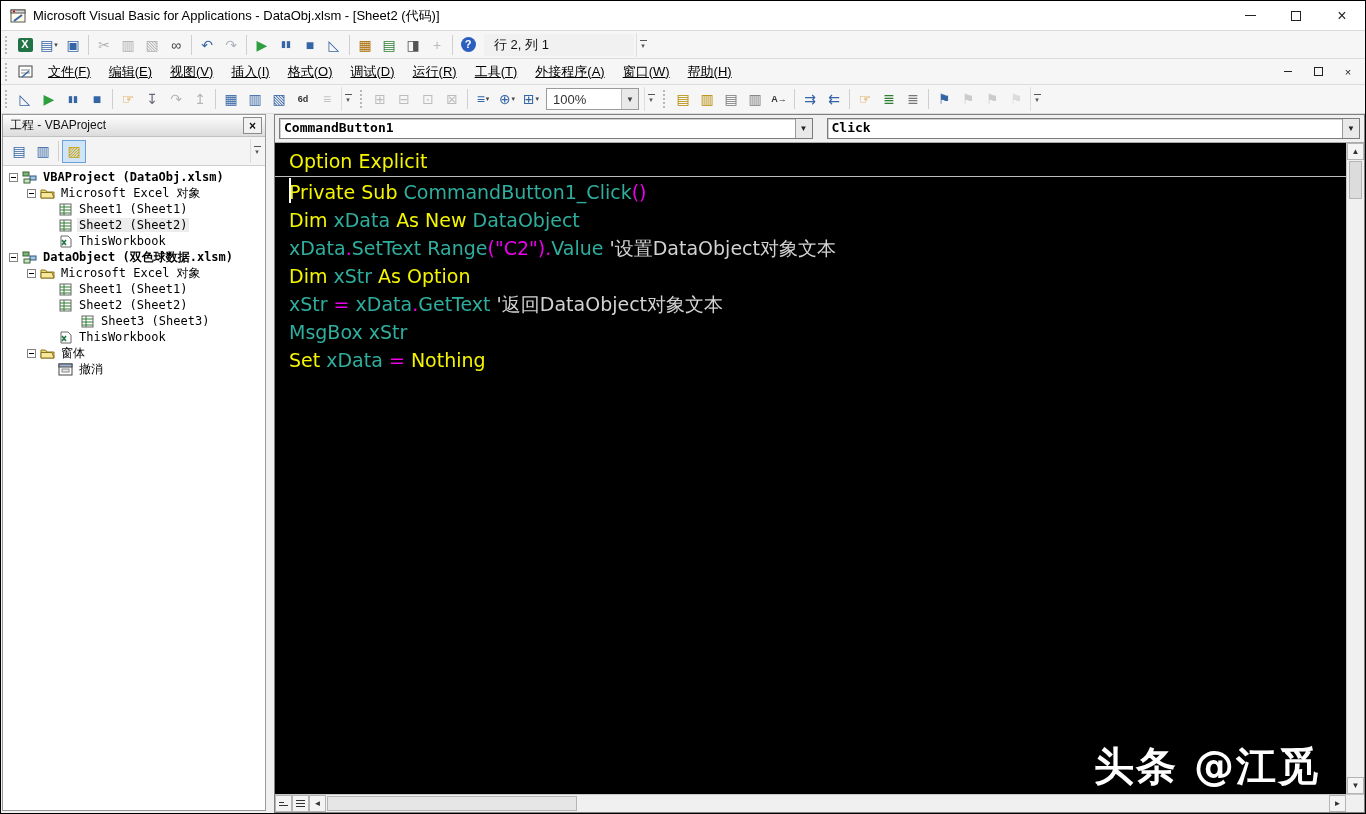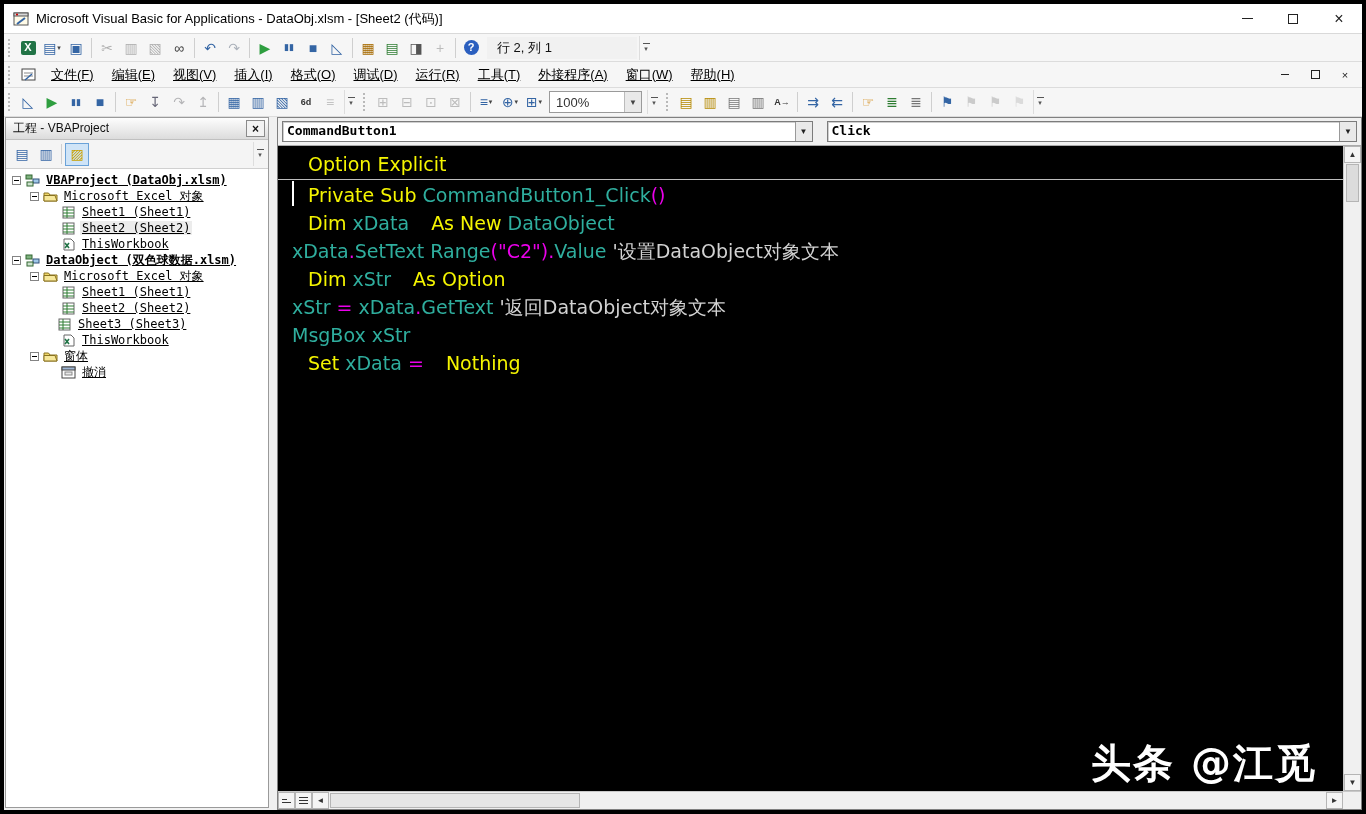--- a/index.html
+++ b/index.html
@@ -1,18 +1,18 @@
 <!DOCTYPE html>
 <html style="--kw: #f5f500; --id: #2fae9e; --op: #ea00ea; --cm: #d2d2d2; --code-bg: #000000;"><head>
 <meta charset="utf-8">
 <style>
   * { margin:0; padding:0; box-sizing:border-box; }
   html,body { width:1366px; height:814px; overflow:hidden;
     font-family:"Liberation Sans","DejaVu Sans",sans-serif; background:#f0f0f0; }
-  .app { width:1366px; height:814px; border:4px solid #000000; display:flex; flex-direction:column; background:#f0f0f0; }
+  .app { width:1366px; height:814px; border:1px solid #000000; display:flex; flex-direction:column; background:#f0f0f0; }
 
   
   .titlebar { height:30px; background:#ffffff; display:flex; align-items:center; border-bottom:1px solid #d9d9d9; }
   .titlebar .appicon { width:18px; height:18px; margin:0 6px 0 8px; flex:0 0 auto; }
   .titlebar .title { font-size:13px; color:#000; }
   .titlebar .spacer { flex:1; }
   .wbtn { width:46px; height:29px; display:flex; align-items:center; justify-content:center; color:#222; }
   .min-glyph { display:block; width:11px; border-top:1px solid #222; }
   .max-glyph { display:block; width:10px; height:10px; border:1px solid #222; }
   .close-glyph { font-size:16px; line-height:1; }
@@ -58,37 +58,37 @@
   .ptool.active { border:1px solid #6aa2d8; background:#cfe4f7; }
   .proj-tools .chev { margin-left:auto; margin-right:2px; }
   .tree { flex:1; overflow:hidden; background:#fff; padding-top:3px; font-family:"DejaVu Sans Mono","Liberation Mono",monospace; }
   .trow { display:flex; align-items:center; height:16px; font-size:12px; color:#000; white-space:nowrap; }
   .trow.bold { font-weight:bold; }
   .trow.selected .tlabel { background:#ececec; }
   .expbox { width:9px; height:9px; border:1px solid #848484; background:#fff; position:relative; flex:0 0 auto; margin-right:4px; }
   .expbox::after { content:""; position:absolute; left:1px; right:1px; top:3px; border-top:1px solid #000; }
   .noexp { width:13px; flex:0 0 auto; }
   .tico { width:15px; height:13px; margin-right:4px; flex:0 0 auto; }
-  .tlabel { padding:0 2px;text-decoration:underline; }
+  .tlabel { padding:0 2px; }
 
   
   .splitter { width:8px; background:#f0f0f0; }
 
   
   .codewin { flex:1; display:flex; flex-direction:column; border:1px solid #808080; background:#f0f0f0; min-width:0; }
   .combos { height:28px; display:flex; align-items:center; gap:14px; padding:3px 4px; background:#f0f0f0; border-bottom:1px solid #aaa; }
   .combo { flex:1; height:21px; display:flex; border:1px solid #7c7c7c; background:#fff; box-shadow:inset 1px 1px 0 #cfcfcf; }
   .combo .cval { flex:1; font-family:"DejaVu Sans Mono","Liberation Mono",monospace; font-weight:bold; font-size:13px; color:#000; padding:1px 4px; }
   .combo .carrow { width:17px; background:#e9e9e9; border-left:1px solid #999; display:flex; align-items:center; justify-content:center; font-size:8px; color:#222; }
   .codebody { flex:1; display:flex; min-height:0; }
   .codearea { flex:1; position:relative; background:var(--code-bg,#000); overflow:hidden; }
   .codetext { padding:4px 0 0 14px; font-family:"DejaVu Sans","Liberation Sans",sans-serif; font-size:19px; }
   .cline { height:28px; line-height:28px; white-space:pre; }
   .proc-divider { height:0; border-top:1px solid #bdbdbd; margin:1px 0 1px -14px; }
-  .seg.k { color:var(--kw);margin-left:16px; } .seg.i { color:var(--id); } .seg.p { color:var(--op); } .seg.c { color:var(--cm); }
+  .seg.k { color:var(--kw); } .seg.i { color:var(--id); } .seg.p { color:var(--op); } .seg.c { color:var(--cm); }
   .caret { position:absolute; left:14px; top:35px; width:2px; height:25px; background:#fff; }
   .watermark { position:absolute; right:26px; bottom:0; font-size:40px; font-weight:bold; color:#fff; letter-spacing:2px; font-family:"DejaVu Sans",sans-serif; }
 
   
   .vscroll { width:18px; background:#f0f0f0; border-left:1px solid #c8c8c8; display:flex; flex-direction:column; }
   .hscrollrow { height:18px; display:flex; background:#f0f0f0; border-top:1px solid #c8c8c8; align-items:stretch; }
   .sbtn { width:17px; height:17px; background:#f4f4f4; border:1px solid #b5b5b5; display:flex; align-items:center; justify-content:center; font-size:8px; color:#333; flex:0 0 auto; }
   .sthumb-v { height:38px; margin:1px 2px; background:#dcdcdc; border:1px solid #b5b5b5; }
   .sthumb-h { width:250px; margin:1px 1px; background:#e6e6e6; border:1px solid #b5b5b5; }
   .strack { flex:1; }
@@ -446,21 +446,21 @@
             <span class="noexp"></span>
             <svg class="tico" viewBox="0 0 15 13">
               <rect x="2" y="1" width="11" height="11" fill="#fff" stroke="#666"></rect>
               <line x1="2" y1="4" x2="13" y2="4" stroke="#2e7d32"></line>
               <line x1="2" y1="7" x2="13" y2="7" stroke="#2e7d32"></line>
               <line x1="2" y1="10" x2="13" y2="10" stroke="#2e7d32"></line>
               <line x1="6" y1="1" x2="6" y2="12" stroke="#2e7d32"></line>
             </svg>
             <span class="tlabel">Sheet2 (Sheet2)</span>
           </div>
-          <div class="trow" style="padding-left: 38px;">
+          <div class="trow" style="padding-left: 64px;">
             <span class="noexp"></span>
             <svg class="tico" viewBox="0 0 15 13">
               <rect x="2" y="1" width="11" height="11" fill="#fff" stroke="#666"></rect>
               <line x1="2" y1="4" x2="13" y2="4" stroke="#2e7d32"></line>
               <line x1="2" y1="7" x2="13" y2="7" stroke="#2e7d32"></line>
               <line x1="2" y1="10" x2="13" y2="10" stroke="#2e7d32"></line>
               <line x1="6" y1="1" x2="6" y2="12" stroke="#2e7d32"></line>
             </svg>
             <span class="tlabel">Sheet3 (Sheet3)</span>
           </div>

